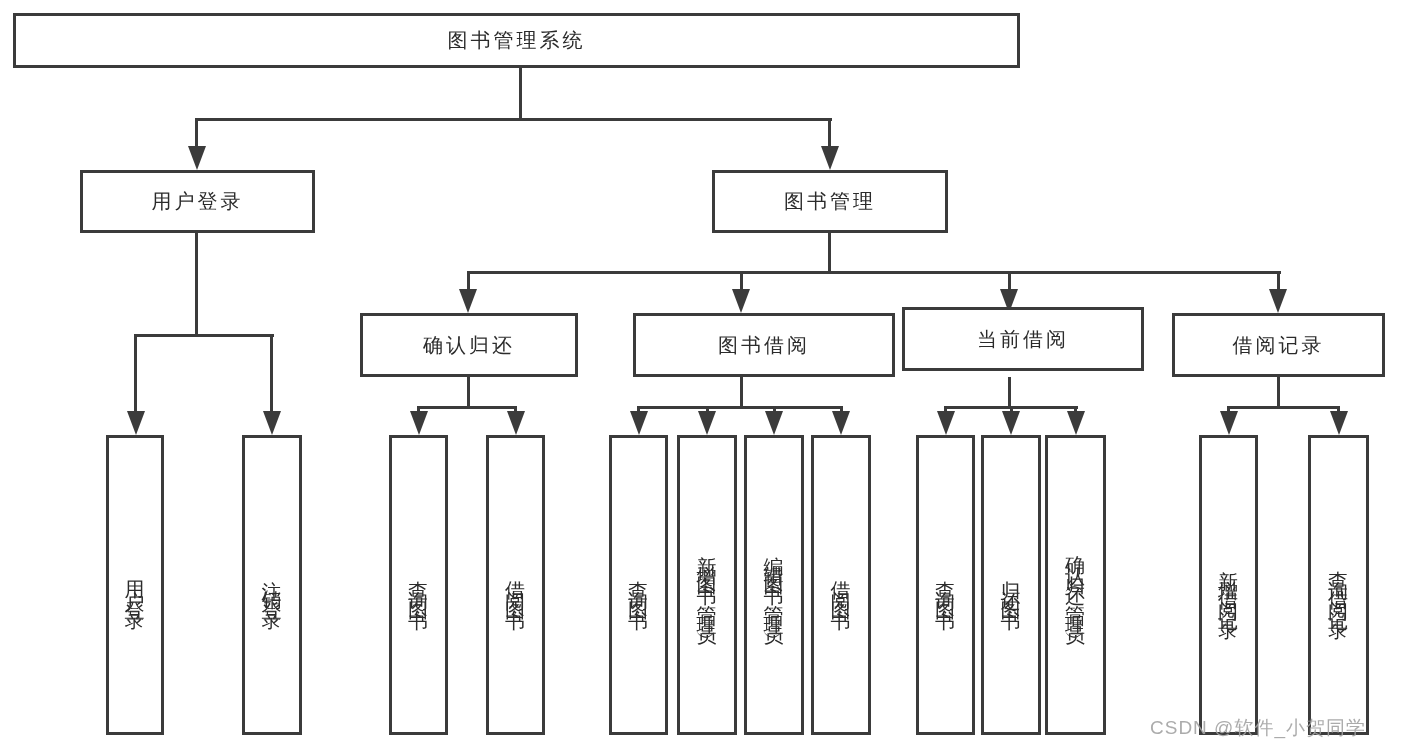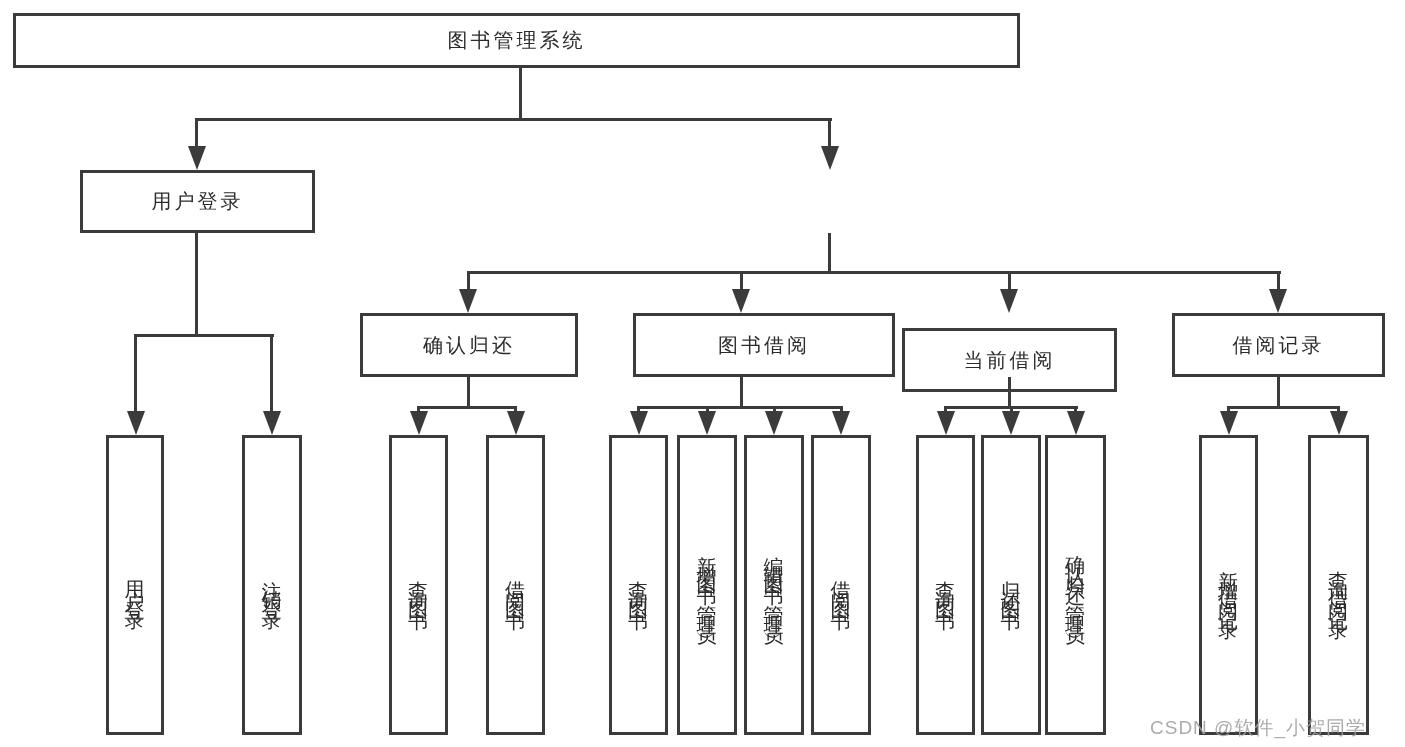--- a/index.html
+++ b/index.html
@@ -69,20 +69,21 @@
   <div class="box" style="left:13px;top:13px;width:1007px;height:55px">图书管理系统</div>
 
   <div class="v" style="left:519px;top:68px;height:52px"></div>
   <div class="h" style="left:195px;top:118px;width:637px"></div>
   <div class="v" style="left:195px;top:118px;height:30px"></div>
   <div class="v" style="left:828px;top:118px;height:30px"></div>
   <div class="arrow" style="left:188px;top:146px"></div>
   <div class="arrow" style="left:821px;top:146px"></div>
 
   <div class="box" style="left:80px;top:170px;width:235px;height:63px">用户登录</div>
+  <div class="box" style="left:712px;top:170px;width:236px;height:63px">图书管理</div>
 
   <div class="v" style="left:195px;top:233px;height:104px"></div>
   <div class="h" style="left:134px;top:334px;width:140px"></div>
   <div class="v" style="left:134px;top:334px;height:80px"></div>
   <div class="v" style="left:270px;top:334px;height:80px"></div>
   <div class="arrow" style="left:127px;top:411px"></div>
   <div class="arrow" style="left:263px;top:411px"></div>
 
   <div class="v" style="left:828px;top:233px;height:41px"></div>
   <div class="h" style="left:467px;top:271px;width:814px"></div>
@@ -90,21 +91,21 @@
   <div class="v" style="left:740px;top:271px;height:20px"></div>
   <div class="v" style="left:1008px;top:271px;height:20px"></div>
   <div class="v" style="left:1277px;top:271px;height:20px"></div>
   <div class="arrow" style="left:459px;top:289px"></div>
   <div class="arrow" style="left:732px;top:289px"></div>
   <div class="arrow" style="left:1000px;top:289px"></div>
   <div class="arrow" style="left:1269px;top:289px"></div>
 
   <div class="box" style="left:360px;top:313px;width:218px;height:64px">确认归还</div>
   <div class="box" style="left:633px;top:313px;width:262px;height:64px">图书借阅</div>
-  <div class="box" style="left:902px;top:328px;width:215px;height:64px">当前借阅</div>
+  <div class="box" style="left:902px;top:307px;width:242px;height:64px">当前借阅</div>
   <div class="box" style="left:1172px;top:313px;width:213px;height:64px">借阅记录</div>
 
   <div class="v" style="left:467px;top:377px;height:32px"></div>
   <div class="h" style="left:417px;top:406px;width:100px"></div>
   <div class="v" style="left:417px;top:406px;height:8px"></div>
   <div class="v" style="left:514px;top:406px;height:8px"></div>
   <div class="arrow" style="left:410px;top:411px"></div>
   <div class="arrow" style="left:507px;top:411px"></div>
 
   <div class="v" style="left:740px;top:377px;height:32px"></div>

